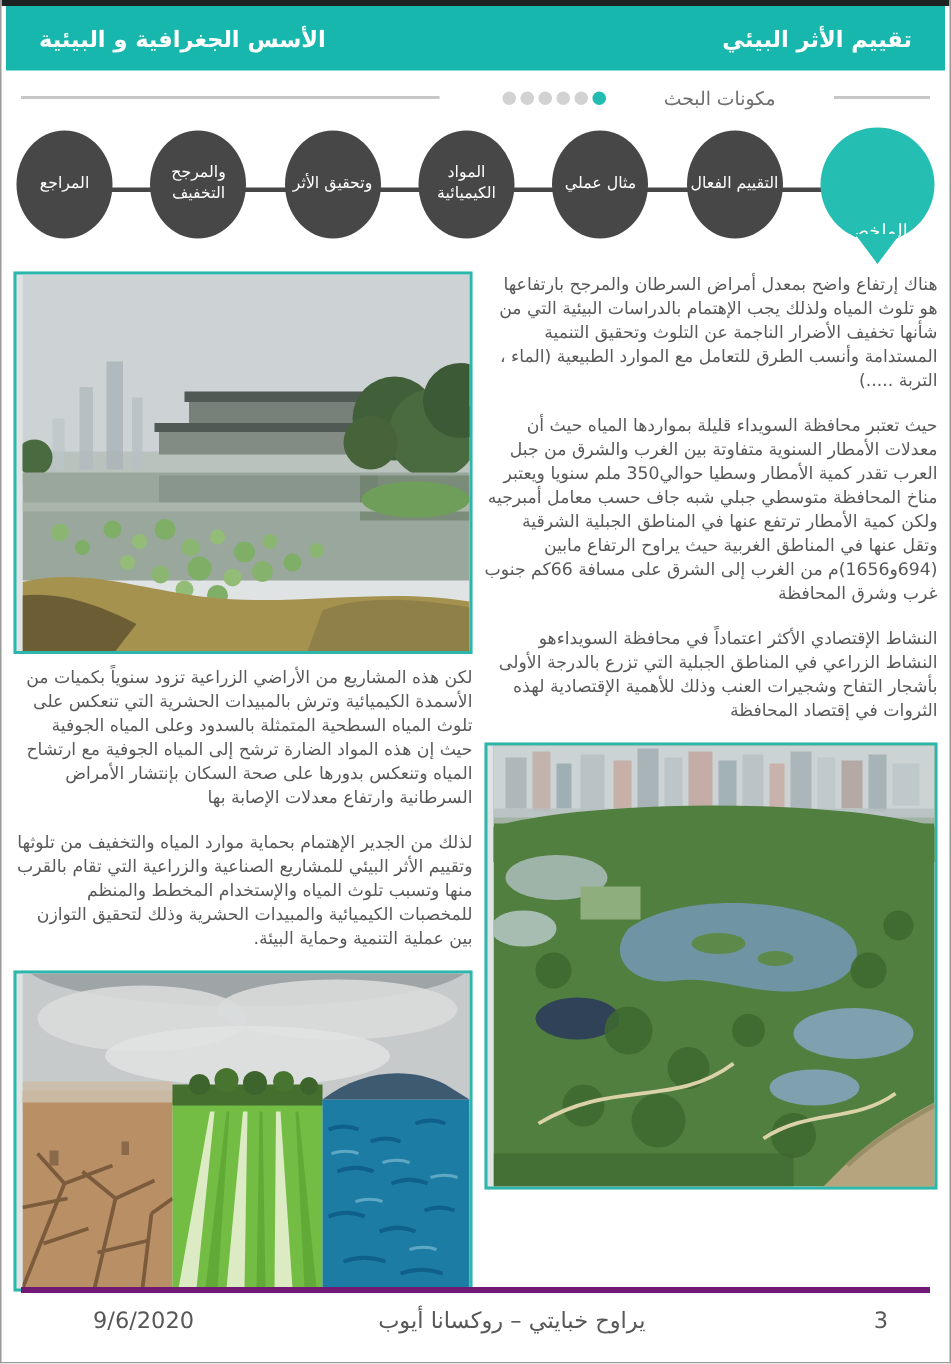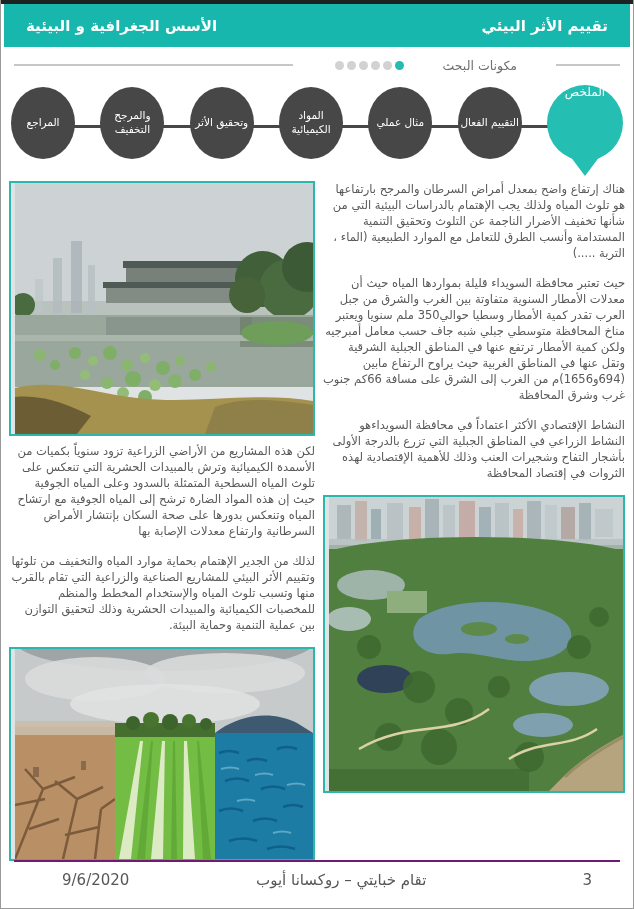--- a/index.html
+++ b/index.html
@@ -34,21 +34,21 @@
     content:"";position:absolute;right:30px;left:30px;top:45px;
     border-top:3px solid #474747;z-index:0;
   }
   .tnode{
     position:relative;z-index:1;width:64px;height:72px;border-radius:50%;
     background:#474747;color:#ffffff;display:flex;align-items:center;justify-content:center;
     text-align:center;font-size:10.5px;line-height:1.3;margin-top:7px;padding:2px;box-sizing:border-box;
   }
   .pin{
     position:relative;z-index:1;width:76px;height:76px;border-radius:50%;
-    background:#25beb2;color:#ffffff;display:flex;align-items:flex-start;justify-content:center;
+    background:#25beb2;color:#ffffff;display:flex;align-items:flex-end;justify-content:center;
     text-align:center;font-size:12px;margin-top:5px;
   }
   .pin::after{
     content:"";position:absolute;left:50%;bottom:-15px;transform:translateX(-50%);
     width:0;height:0;border-left:15px solid transparent;border-right:15px solid transparent;
     border-top:20px solid #25beb2;
   }
   
   .content{
     display:grid;direction:rtl;grid-template-columns:302px 306px;gap:16px 8px;
@@ -58,21 +58,21 @@
   .body-text{
     direction:rtl;text-align:right;color:#595959;font-size:11.5px;line-height:16px;
     margin:0 0 14px 0;
   }
   .photo{border:2px solid #2bb7ab;line-height:0;background:#dfe3e4;}
   .photo svg{display:block;}
   .mt7{margin-top:7px;}
   
   .footer{
     position:absolute;left:13px;right:13px;bottom:8px;height:38px;
-    border-top:2px solid #701a75;color:#575757;font-size:15px;
+    border-top:4px solid #701a75;color:#575757;font-size:15px;
   }
   .footer .date{position:absolute;left:48px;top:9px;}
   .footer .authors{position:absolute;left:54%;transform:translateX(-50%);top:9px;direction:rtl;white-space:nowrap;}
   .footer .pagenum{position:absolute;right:28px;top:9px;}
 </style>
 </head>
 <body>
 
 <div class="page">
   <div class="top-strip"></div>
@@ -243,16 +243,16 @@
           <path d="M200,84 C226,64 258,62 282,74 L298,84 Z" fill="#3d5a70"></path>
           <path d="M204,104 q10,-4 20,0 M232,112 q10,-4 20,0 M262,100 q10,-4 20,0 M210,132 q12,-5 24,0 M246,140 q12,-5 24,0 M204,162 q12,-5 24,0 M238,172 q12,-5 24,0 M268,158 q10,-4 20,0 M214,192 q14,-5 28,0 M252,200 q14,-5 28,0" stroke="#0f608a" stroke-width="2.5" fill="none"></path>
           <path d="M206,120 q10,-3 18,0 M240,126 q10,-3 18,0 M272,136 q10,-3 18,0 M222,152 q10,-3 18,0 M258,184 q10,-3 18,0" stroke="#5fa8c4" stroke-width="2" fill="none"></path>
         </svg>
       </div>
     </div>
   </div>
 
   <div class="footer">
     <span class="date">9/6/2020</span>
-    <span class="authors">تقام خبايتي – روكسانا أيوب</span>
+    <span class="authors">يراوح خبايتي – روكسانا أيوب</span>
     <span class="pagenum">3</span>
   </div>
 </div>
 
 </body></html>

